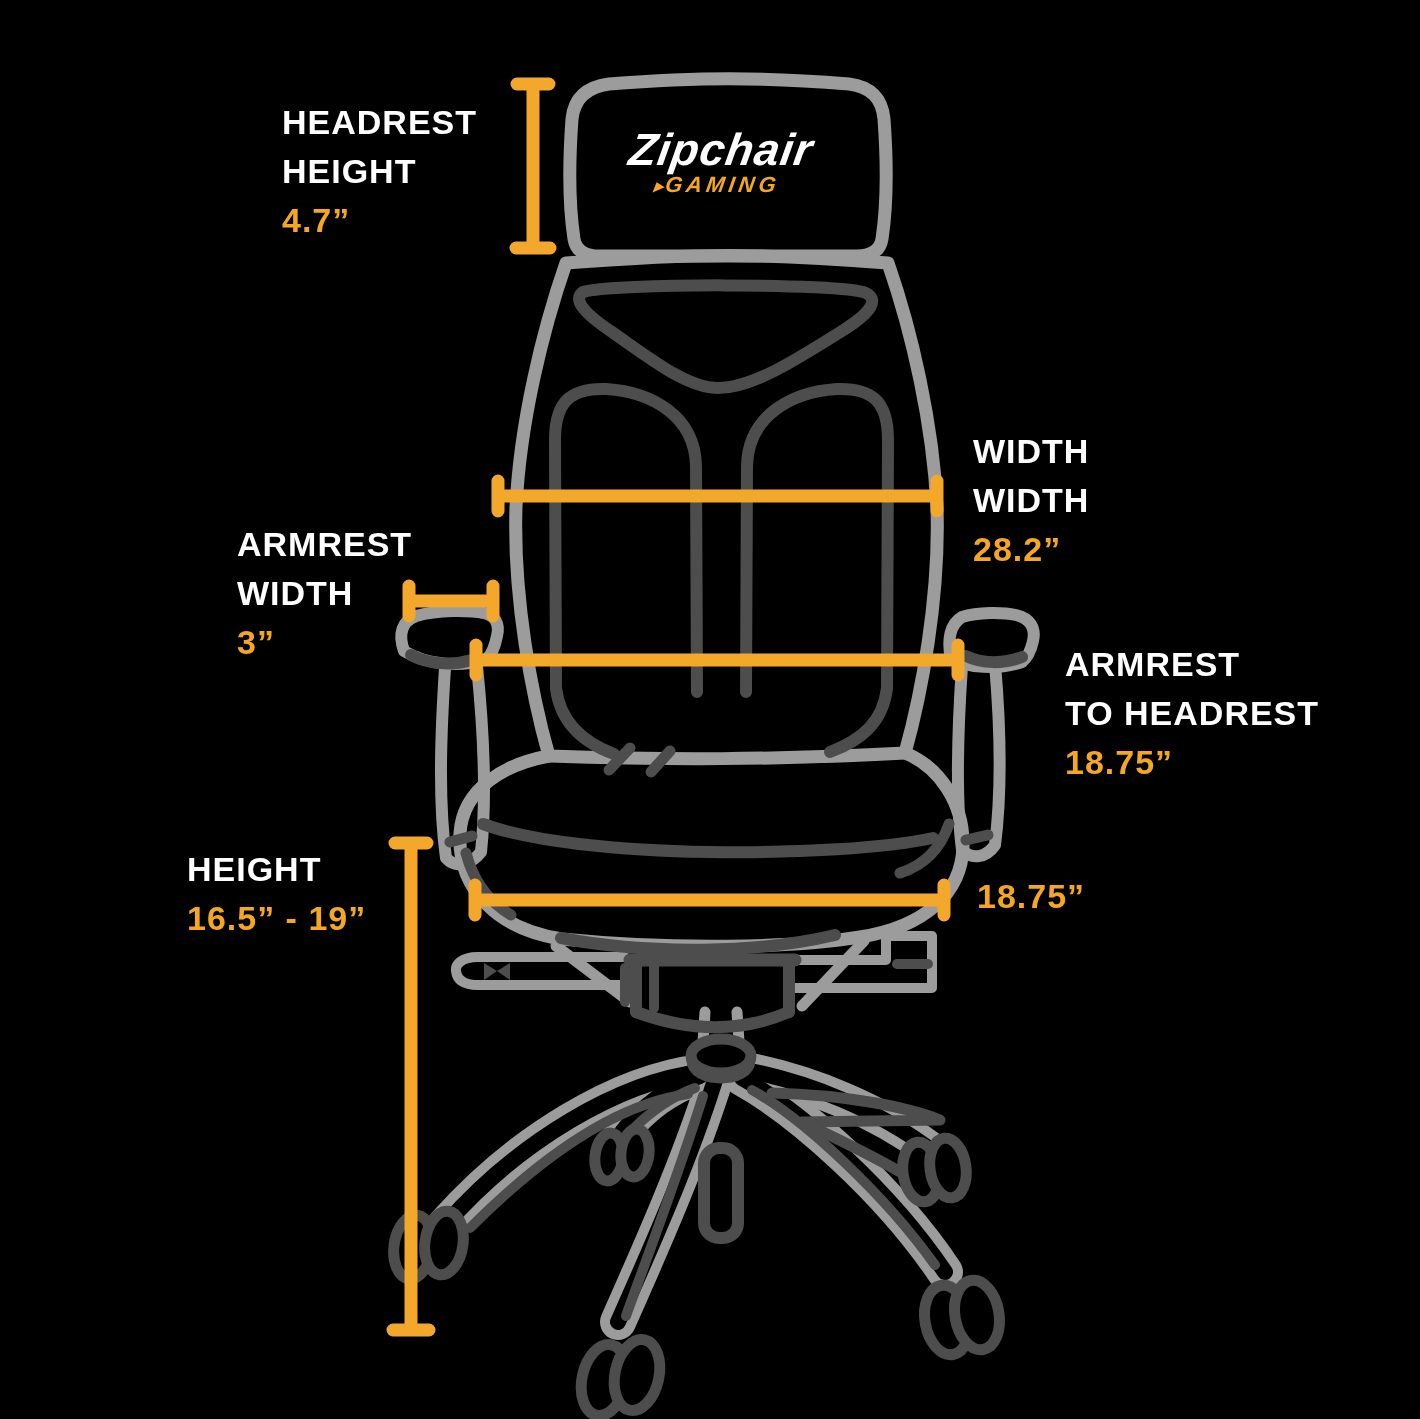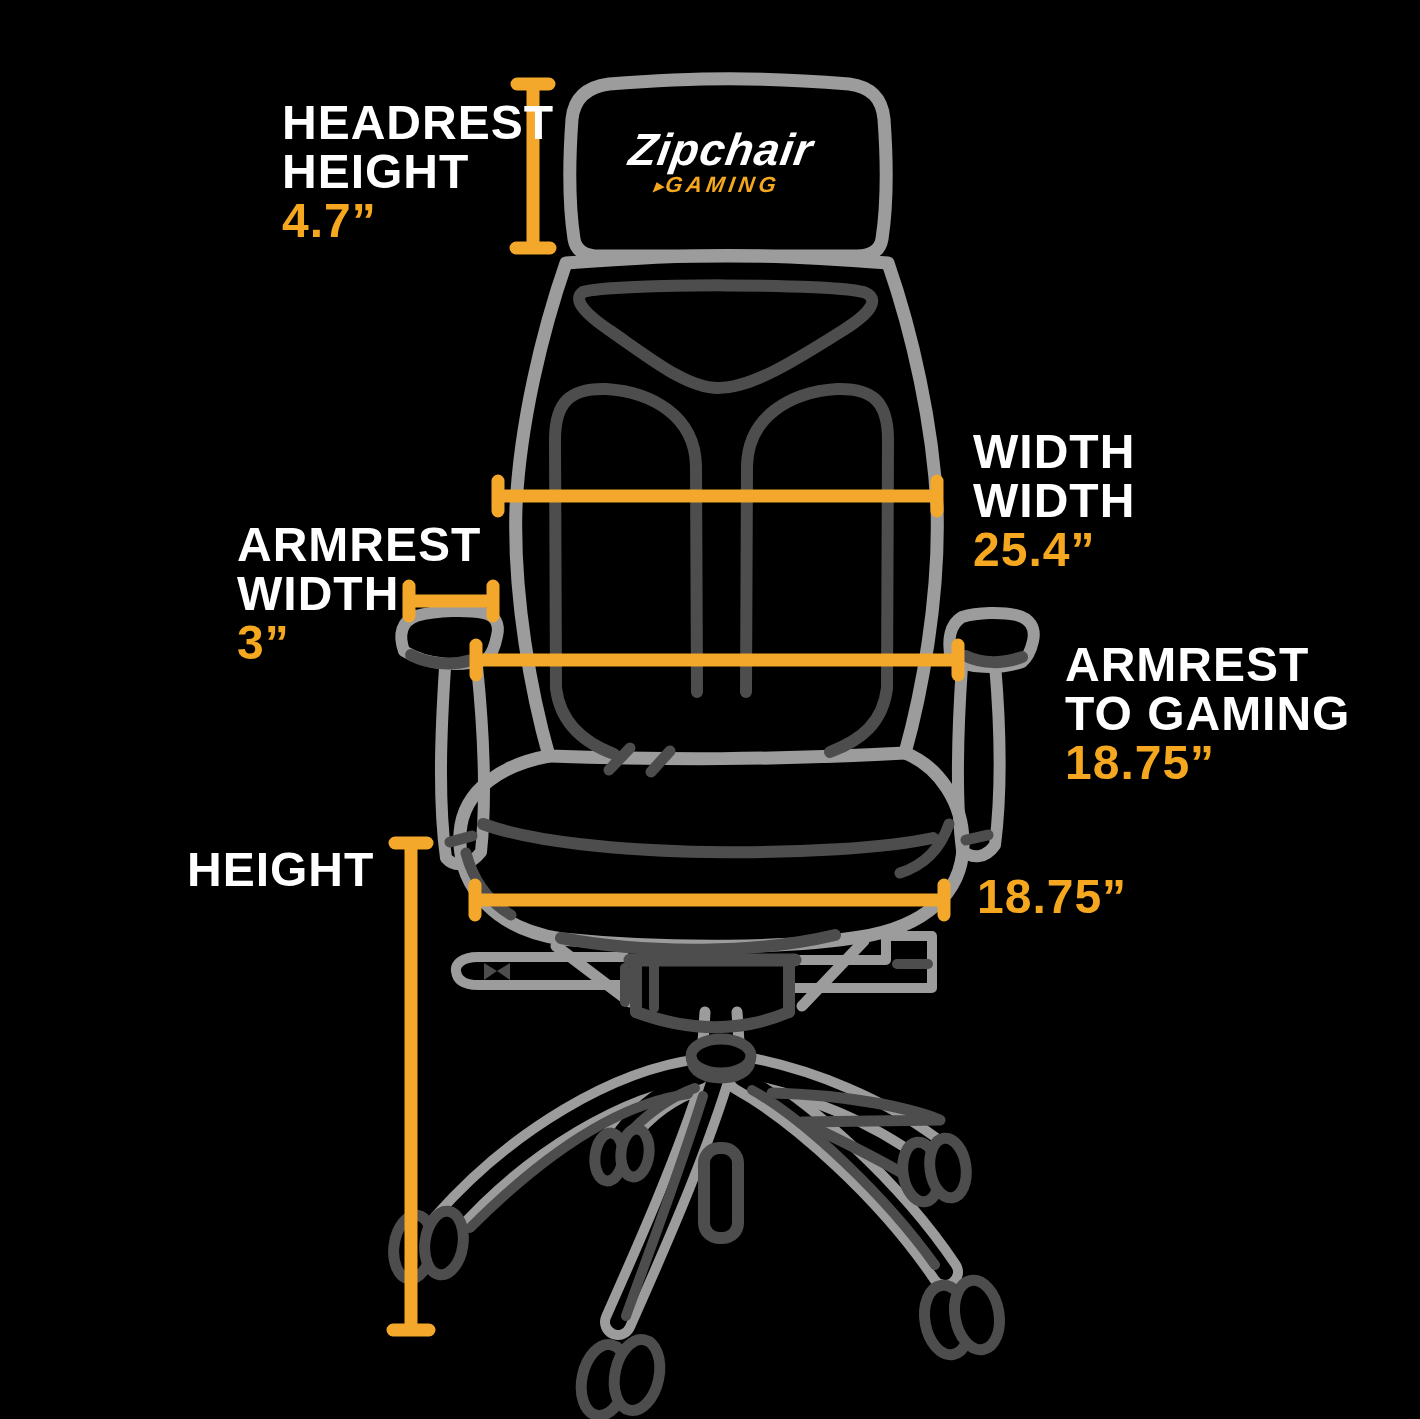--- a/index.html
+++ b/index.html
@@ -17,21 +17,21 @@
     font-family:"Liberation Sans",sans-serif;
   }
   .stage svg{position:absolute;left:0;top:0;}
   .s-light{stroke:var(--chair-outline);fill:none;stroke-linecap:round;stroke-linejoin:round;}
   .s-dark{stroke:var(--chair-detail);fill:none;stroke-linecap:round;stroke-linejoin:round;}
   .s-black{stroke:#000;fill:none;stroke-linecap:round;stroke-linejoin:round;}
   .f-dark{fill:var(--chair-detail);stroke:none;}
   .wheel{stroke:var(--chair-detail);fill:#000;}
   .dim{stroke:var(--accent-line);stroke-width:13;stroke-linecap:round;fill:none;}
   .label{
-    position:absolute;font-weight:bold;font-size:48px;line-height:49px;
+    position:absolute;font-weight:bold;font-size:34px;line-height:49px;
     letter-spacing:1px;color:var(--text-white);white-space:nowrap;
   }
   .label .value{color:var(--accent-text);display:block;}
   .label span{display:block;}
   .label span:empty{display:none;}
   .logo{
     position:absolute;left:628px;top:124px;transform:skewX(-9deg);
     color:var(--text-white);white-space:nowrap;
   }
   .logo-brand{display:block;font-size:45px;font-weight:bold;font-style:italic;letter-spacing:1px;}
@@ -171,37 +171,38 @@
 
   <div class="label" style="left:282px;top:98px">
     <span>HEADREST</span>
     <span>HEIGHT</span>
     <span class="value">4.7”</span>
   </div>
 
   <div class="label" style="left:973px;top:427px">
     <span>WIDTH</span>
     <span>WIDTH</span>
-    <span class="value">25.4”</span>
+    <span class="value">28.2”</span>
   </div>
 
   <div class="label" style="left:237px;top:520px">
     <span>ARMREST</span>
     <span>WIDTH</span>
     <span class="value">3”</span>
   </div>
 
   <div class="label" style="left:1065px;top:640px">
     <span>ARMREST</span>
-    <span>TO GAMING</span>
+    <span>TO HEADREST</span>
     <span class="value">18.75”</span>
   </div>
 
   <div class="label" style="left:187px;top:845px">
     <span>HEIGHT</span>
+    <span class="value">16.5” - 19”</span>
   </div>
 
   <div class="label" style="left:977px;top:872px">
 
     <span class="value">18.75”</span>
   </div>
 
 </div>
 
 </body></html>

